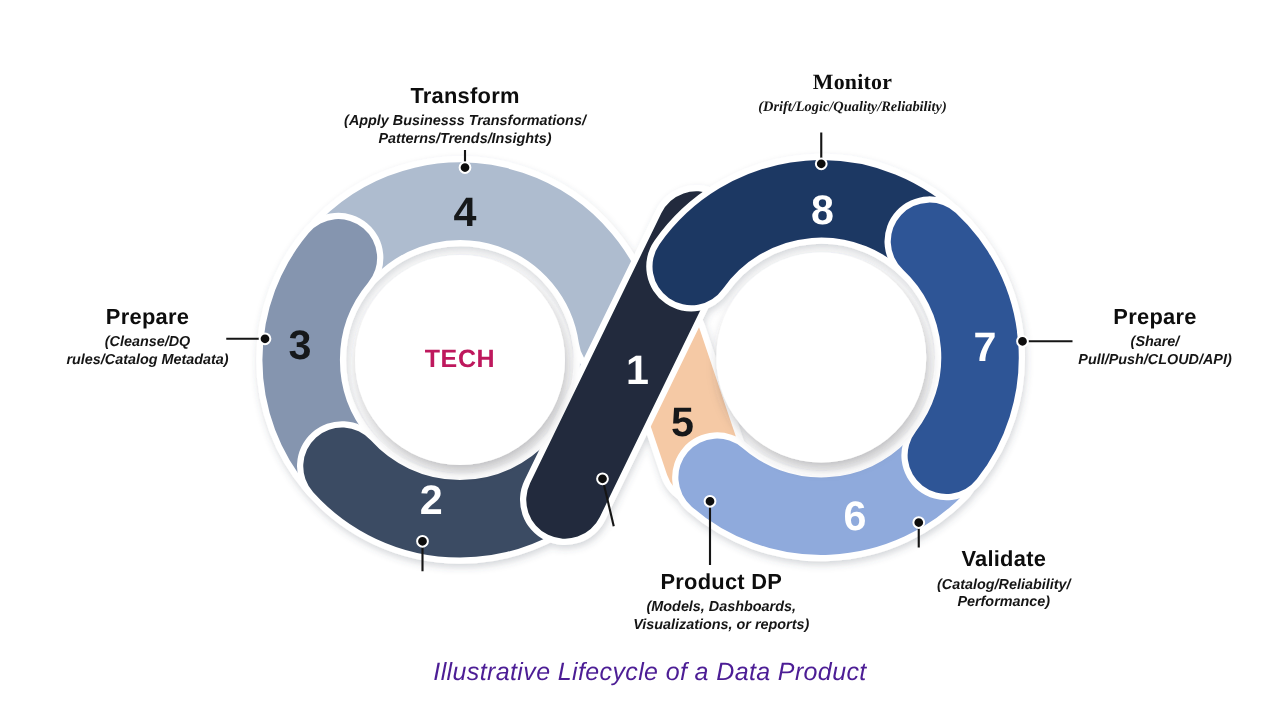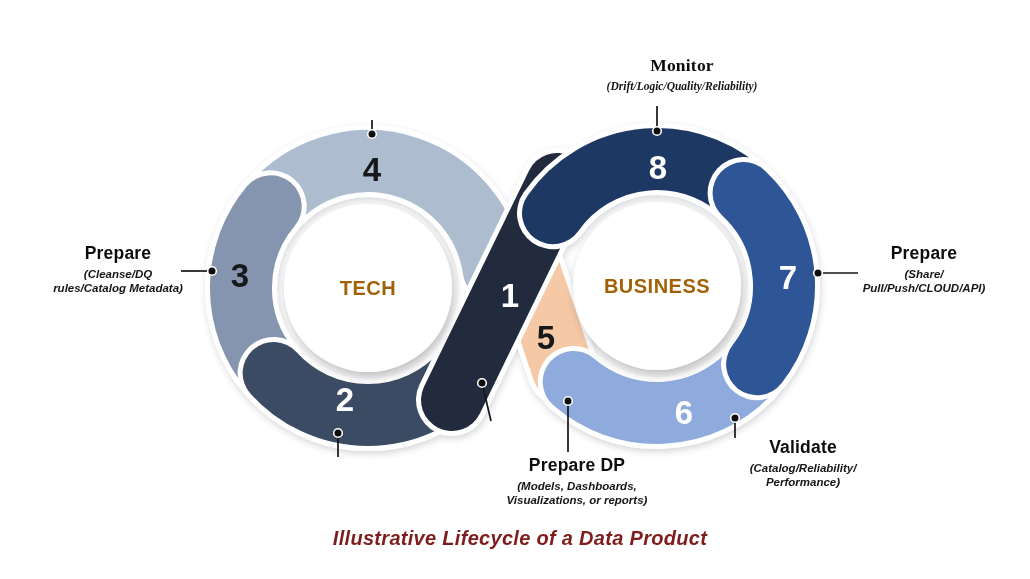--- a/index.html
+++ b/index.html
@@ -14,22 +14,22 @@
   .arc-outline { fill:none; stroke:#ffffff; stroke-width:72; stroke-linecap:round; }
   .step-num { font-weight:bold; font-size:33px; text-anchor:middle; }
   .num-dark { fill:#16181a; }
   .num-light { fill:#ffffff; }
   .loop-core { fill:#ffffff; }
   .connector { stroke:#151515; stroke-width:1.7; }
   .dot { fill:#0d0d0d; stroke:#ffffff; stroke-width:1.6; }
   .label { position:absolute; transform:translateX(-50%); text-align:center; white-space:nowrap; color:#111; }
   .label .title { font-size:17.5px; font-weight:700; letter-spacing:.2px; margin-bottom:3px; color:#0d0d0d; }
   .label .sub { font-size:11.5px; font-weight:700; font-style:italic; line-height:14px; color:#151515; }
-  .core-label { position:absolute; transform:translate(-50%,-50%); font-size:20px; font-weight:700; letter-spacing:.5px; color:#a16207; }
-  .caption { position:absolute; transform:translateX(-50%); font-size:20px; font-weight:700; font-style:italic; color:#7f1d1d; letter-spacing:.3px; }
+  .core-label { position:absolute; transform:translate(-50%,-50%); font-size:20px; font-weight:700; letter-spacing:.5px; color:#be185d; }
+  .caption { position:absolute; transform:translateX(-50%); font-size:20px; font-weight:400; font-style:italic; color:#4c1d95; letter-spacing:.3px; }
 </style>
 </head>
 <body>
 
 <div class="stage">
 
   <svg class="diagram" width="1030" height="579" viewBox="0 0 1030 579">
     <defs>
       <filter id="softshadow" x="-20%" y="-20%" width="140%" height="140%">
         <feDropShadow dx="1" dy="3" stdDeviation="3" flood-color="#44505f" flood-opacity="0.22"></feDropShadow>
@@ -100,22 +100,26 @@
     <circle class="dot" cx="482" cy="383" r="4.3"></circle>
 
     <line class="connector" x1="568" y1="405" x2="568" y2="452"></line>
     <circle class="dot" cx="568" cy="401" r="4.3"></circle>
 
     <line class="connector" x1="735" y1="422" x2="735" y2="438"></line>
     <circle class="dot" cx="735" cy="418" r="4.3"></circle>
   </svg>
 
   <div class="core-label" style="left:368px; top:288px;">TECH</div>
-  <div class="core-label" style="left:657px; top:286px;">BUSINESS</div>
 
+  <div class="label" style="left:372px; top:66px;">
+    <div class="title">Transform</div>
+    <div class="sub">(Apply Businesss Transformations/</div>
+    <div class="sub">Patterns/Trends/Insights)</div>
+  </div>
 
   <div class="label" style="left:682px; top:55px;font-family:Liberation Serif, serif;">
     <div class="title">Monitor</div>
     <div class="sub">(Drift/Logic/Quality/Reliability)</div>
   </div>
 
   <div class="label" style="left:118px; top:243px;">
     <div class="title">Prepare</div>
     <div class="sub">(Cleanse/DQ</div>
     <div class="sub">rules/Catalog Metadata)</div>
@@ -123,21 +127,21 @@
 
   <div class="label" style="left:924px; top:243px;">
     <div class="title">Prepare</div>
     <div class="sub">(Share/</div>
     <div class="sub">Pull/Push/CLOUD/API)</div>
   </div>
 
 
 
   <div class="label" style="left:577px; top:455px;">
-    <div class="title">Prepare DP</div>
+    <div class="title">Product DP</div>
     <div class="sub">(Models, Dashboards,</div>
     <div class="sub">Visualizations, or reports)</div>
   </div>
 
   <div class="label" style="left:775px; top:437px;margin-left:28px;">
     <div class="title">Validate</div>
     <div class="sub">(Catalog/Reliability/</div>
     <div class="sub">Performance)</div>
   </div>
 

